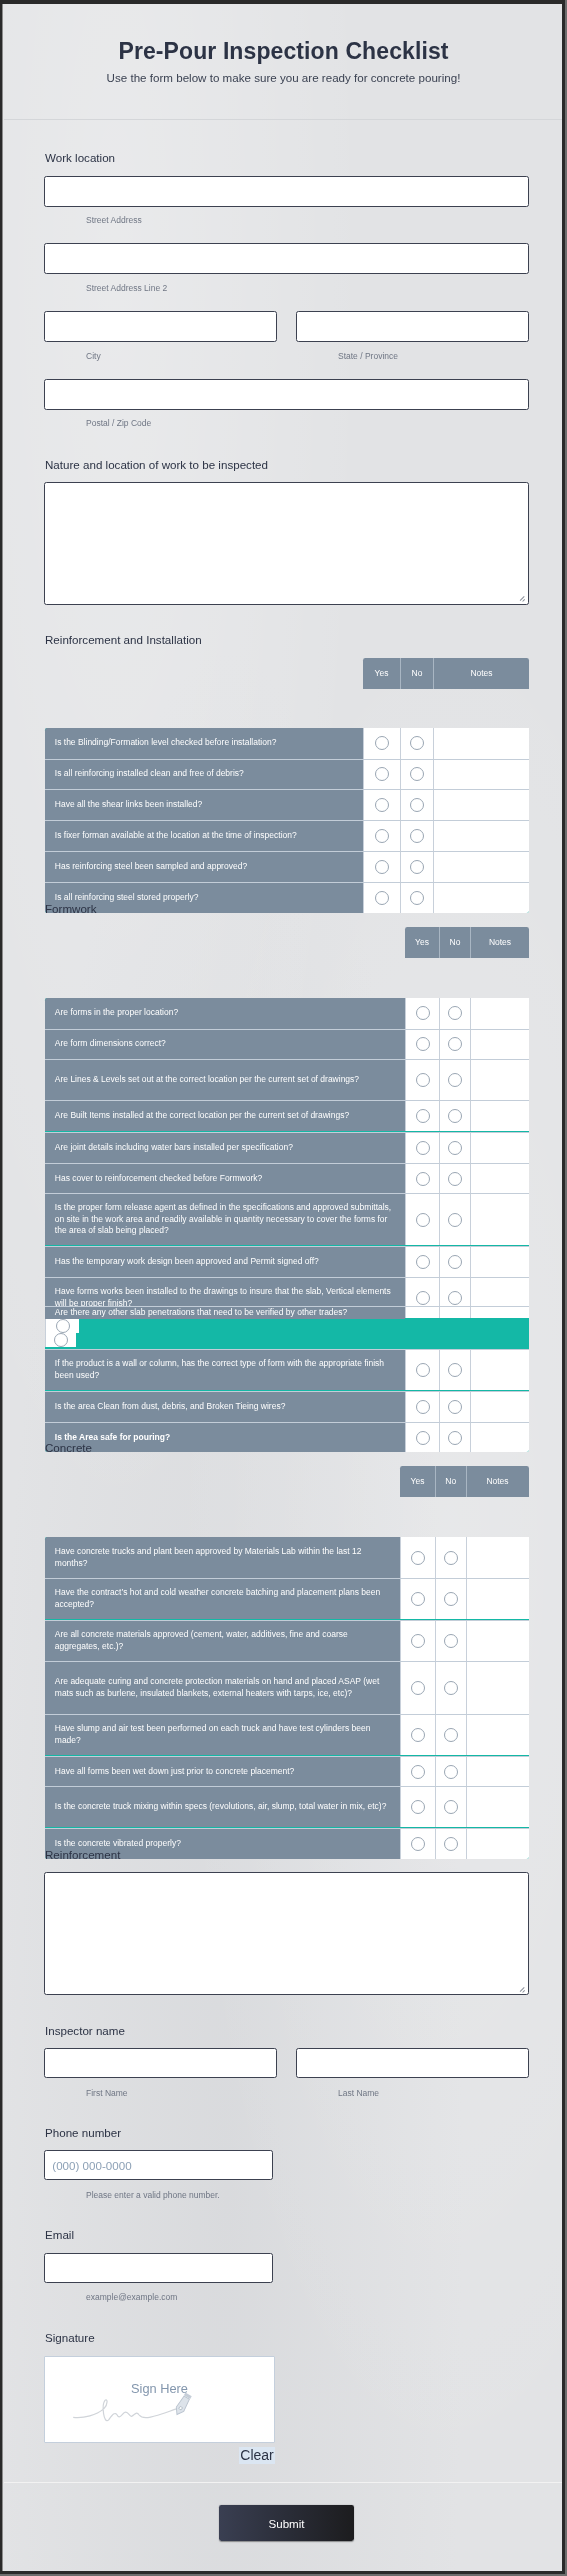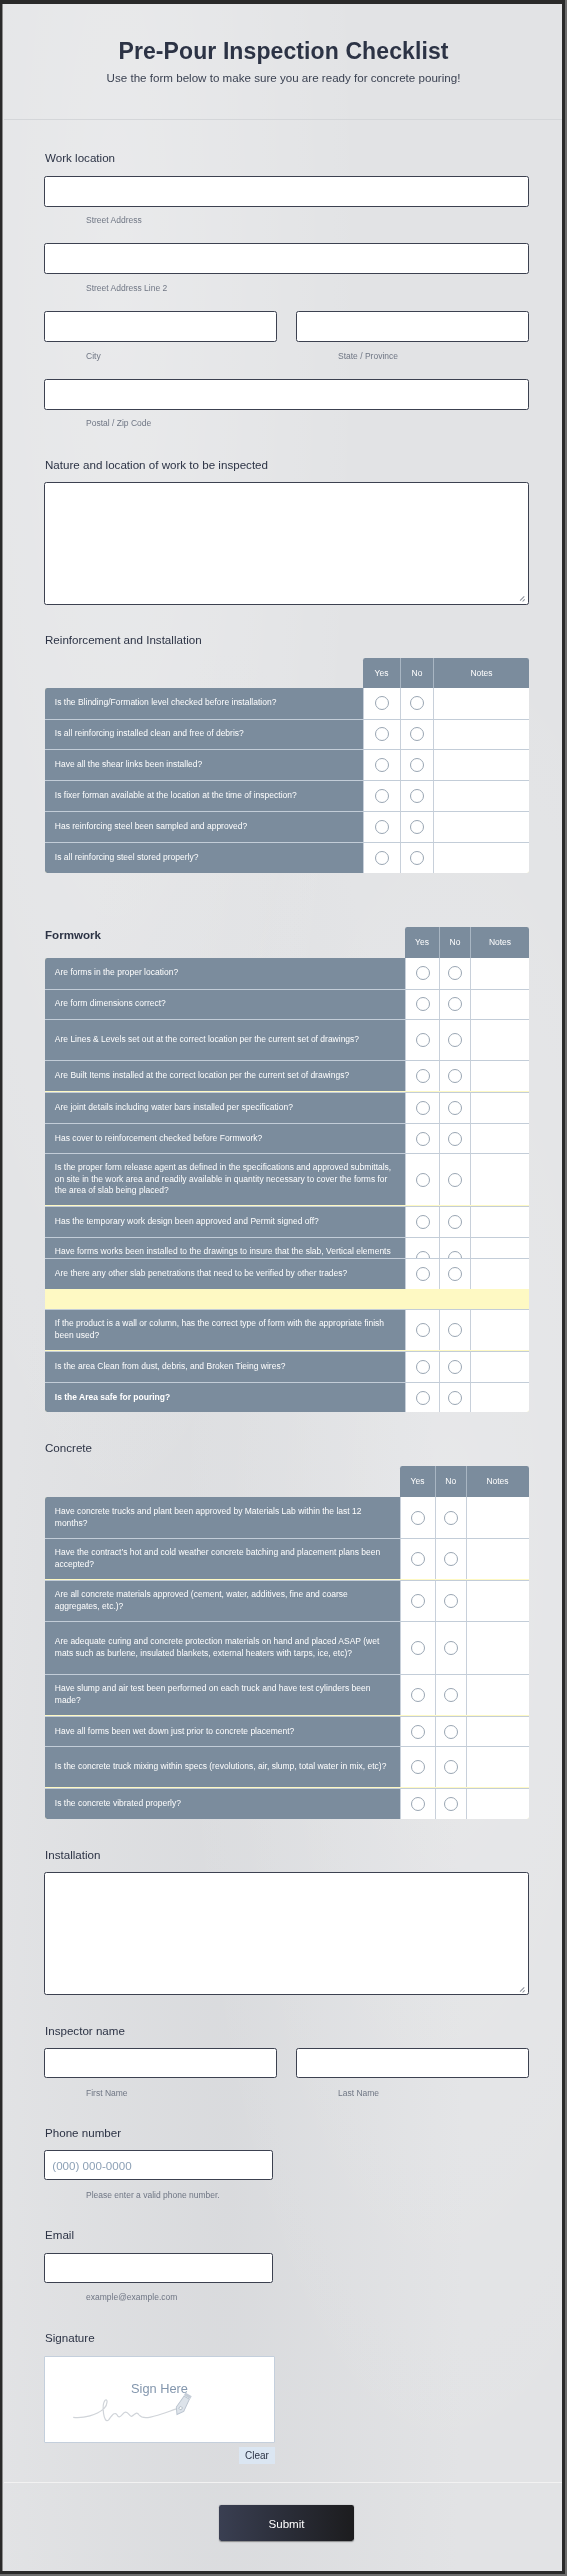--- a/index.html
+++ b/index.html
@@ -44,36 +44,36 @@
   .resize-grip::before { width: 6.1px; bottom: 2.4px; }
   .resize-grip::after { width: 3px; bottom: 0.6px; }
 
   
   .mx-head { background: #7b8c9d; border-radius: 2.4px 2.4px 0 0; display: flex; }
   .mx-head div {
     color: #ffffff; font-size: 8.5px; display: flex; align-items: center; justify-content: center;
     border-left: 0.6px solid #a9b6c3;
   }
   .mx-head div:first-child { border-left: none; }
-  .mx-body { background: #fef9c3; border-radius: 2.4px 0 2.4px 2.4px; overflow: hidden; }
+  .mx-body { background: #14b8a6; border-radius: 2.4px 0 2.4px 2.4px; overflow: hidden; margin-top: 40px; }
   .mx-row { display: flex; border-top: 0.9px solid #c3cdd8; position: absolute; left: 0; }
   .mx-row.first { border-top: none; }
   .mx-q {
     color: #ffffff; font-size: 8.5px; line-height: 11.6px; padding: 0 9.8px;
     display: flex; align-items: center; background: #7b8c9d; height: 100%;
   }
   .mx-cell {
     background: #ffffff; height: 100%; display: flex; align-items: center; justify-content: center;
     border-left: 0.6px solid #c8d0da;
   }
   .radio {
     width: 14px; height: 14px; border-radius: 50%; border: 0.9px solid #9aa6b3; background: #ffffff;
   }
   .btn-clear {
-    background: #dbe6f2; color: #2c3345; font-size: 10px; border: none; border-radius: 0;
+    background: #dbe6f2; color: #2c3345; font-size: 14px; border: none; border-radius: 0;
     display: flex; align-items: center; justify-content: center;
   }
   .sig-box { background: #ffffff; border: 0.6px solid #c4cfdc; border-radius: 1px; }
   .sig-text { color: #8396ad; font-size: 12.8px; text-align: center; width: 100%; }
   .btn-submit {
     background: linear-gradient(90deg, #3a3f52 0%, #2a2d38 50%, #1c1c1e 100%);
     color: #ffffff; font-size: 11.6px; border: none; border-radius: 2.4px;
     display: flex; align-items: center; justify-content: center;
     box-shadow: 0 0.6px 1.2px rgba(0,0,0,0.4);
   }
@@ -166,21 +166,21 @@
       <div class="mx-cell" style="width:37px">
         <div class="radio"></div>
       </div>
       <div class="mx-cell" style="width:33px">
         <div class="radio"></div>
       </div>
       <div class="mx-cell" style="width:96px"></div>
     </div>
   </div>
 
-<div class="abs label" style="top:928px;font-weight:bold;">Formwork</div>
+<div class="abs label" style="top:902px;">Formwork</div>
 <div class="abs mx-head" style="left:405px;top:927px;width:124px;height:30.5px;">
   <div style="width:34px;">Yes</div>
   <div style="width:31px;">No</div>
   <div style="width:59px;">Notes</div>
 </div>
 <div class="abs mx-body" id="mx-formwork" style="left:45px;top:958px;width:484px;height:454px;">
     <div class="mx-row first" style="top: 0px; height: 30.5px; width: 484px;">
       <div class="mx-q" style="width:360px">Are forms in the proper location?</div>
       <div class="mx-cell" style="width:34px">
         <div class="radio"></div>
@@ -263,21 +263,21 @@
     <div class="mx-row" style="top: 279px; height: 41px; width: 484px;">
       <div class="mx-q" style="width:360px">Have forms works been installed to the drawings to insure that the slab, Vertical elements will be proper finish?</div>
       <div class="mx-cell" style="width:34px">
         <div class="radio"></div>
       </div>
       <div class="mx-cell" style="width:31px">
         <div class="radio"></div>
       </div>
       <div class="mx-cell" style="width:59px"></div>
     </div>
-    <div class="mx-row" style="top: 300px; height: 31px; width: 484px;">
+    <div class="mx-row" style="top: 308px; height: 31px; width: 484px; flex-direction: column;">
       <div class="mx-q" style="width:360px">Are there any other slab penetrations that need to be verified by other trades?</div>
       <div class="mx-cell" style="width:34px">
         <div class="radio"></div>
       </div>
       <div class="mx-cell" style="width:31px">
         <div class="radio"></div>
       </div>
       <div class="mx-cell" style="width:59px"></div>
     </div>
     <div class="mx-row" style="top: 393px; height: 31px; width: 484px;">
@@ -394,21 +394,21 @@
       <div class="mx-cell" style="width:35px">
         <div class="radio"></div>
       </div>
       <div class="mx-cell" style="width:30.5px">
         <div class="radio"></div>
       </div>
       <div class="mx-cell" style="width:63px"></div>
     </div>
   </div>
 
-<div class="abs label" style="top:1848px;">Installation</div>
+<div class="abs label" style="top:1848px;">Reinforcement</div>
 <textarea class="abs input" style="left: 44px; top: 1872px; width: 485px; height: 123px;"></textarea>
 <div class="abs resize-grip" style="left:519px;top:1986px;"></div>
 
 <div class="abs label" style="top:2024px;">Inspector name</div>
 <input class="abs input" style="left: 44px; top: 2048px; width: 233px; height: 30px;" value="">
 <div class="abs sublabel" style="left:45px;top:2088px;">First Name</div>
 <input class="abs input" style="left: 296px; top: 2048px; width: 233px; height: 30px;" value="">
 <div class="abs sublabel" style="left:297px;top:2088px;">Last Name</div>
 
 <div class="abs label" style="top:2126px;">Phone number</div>

